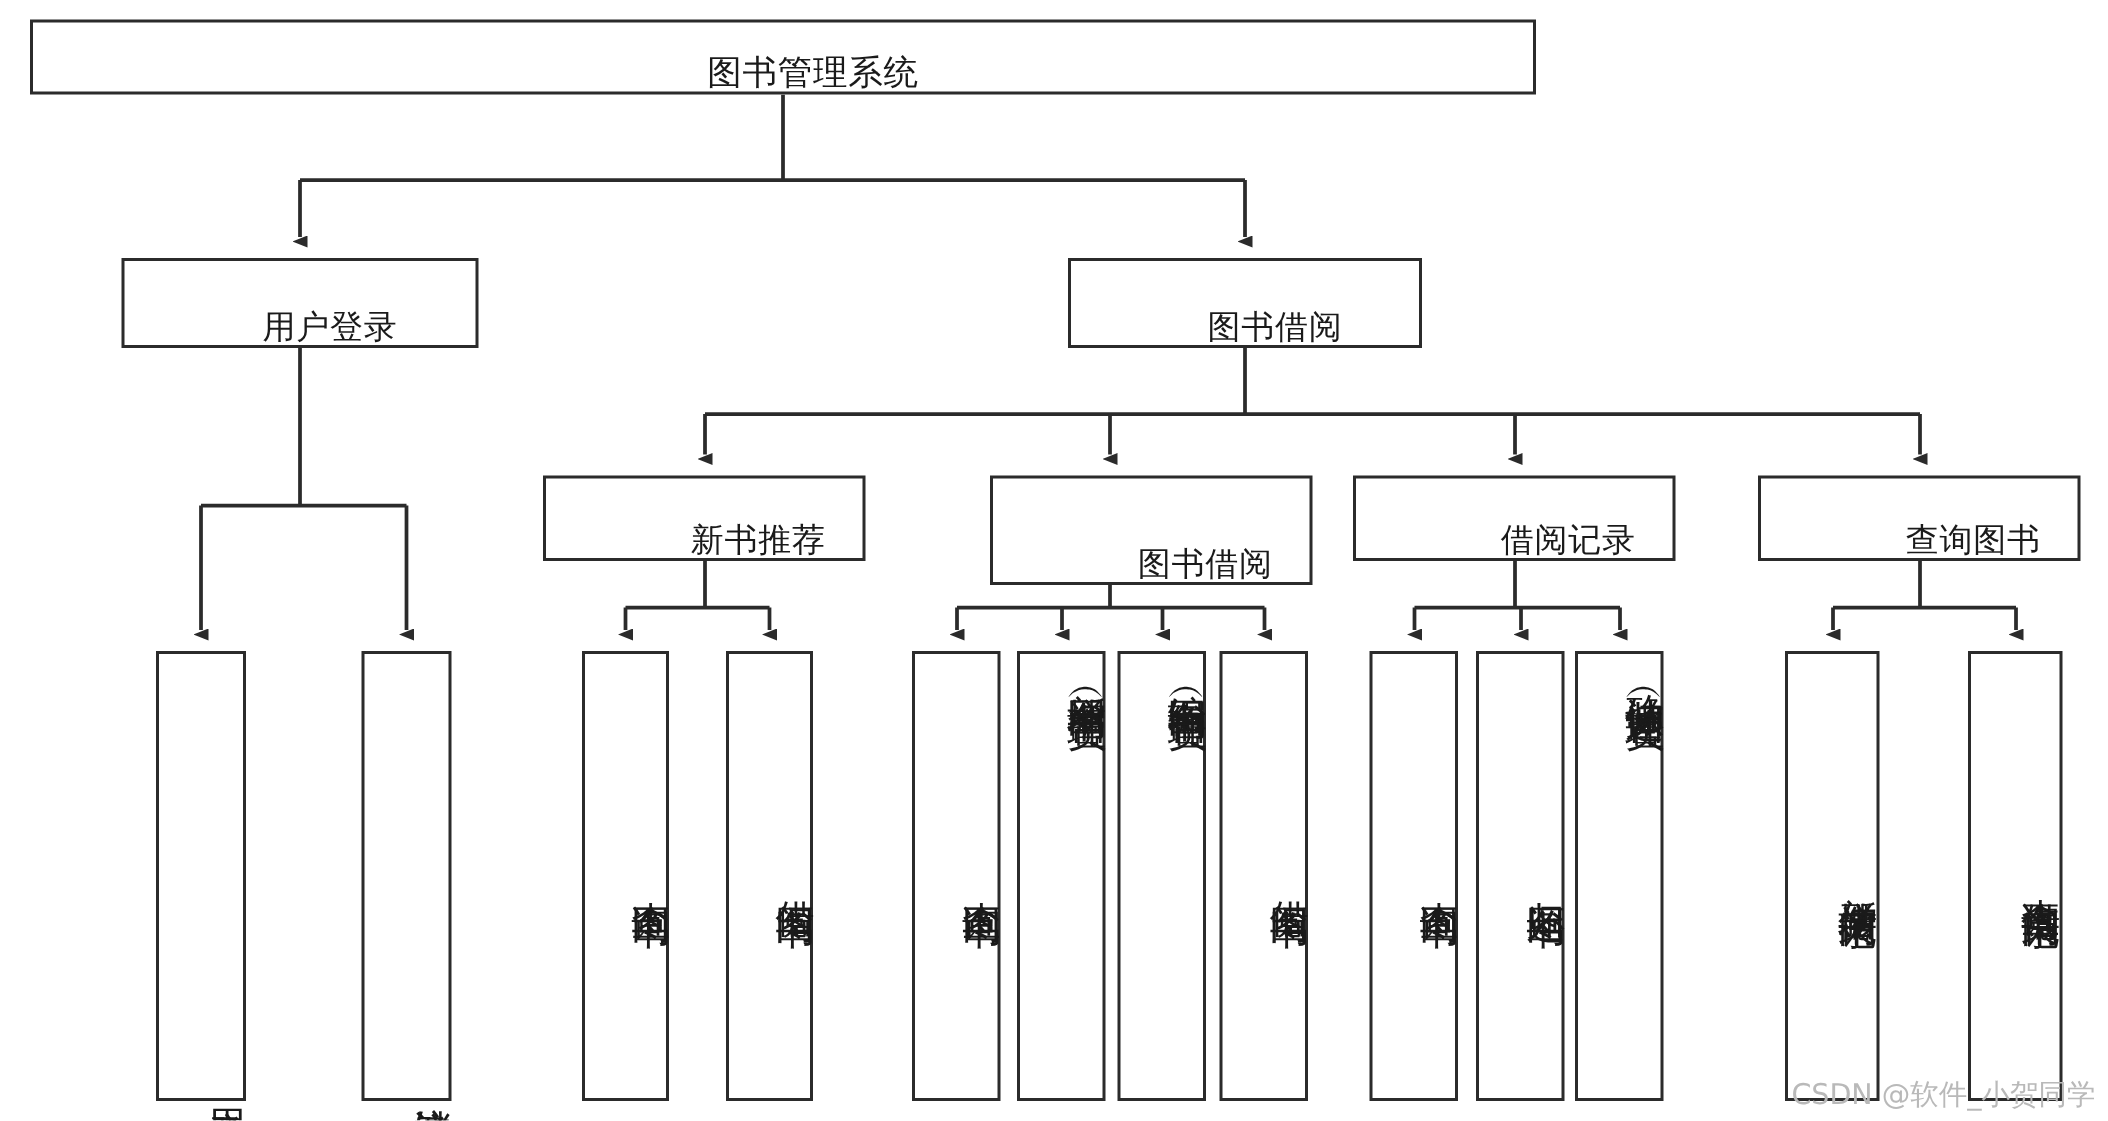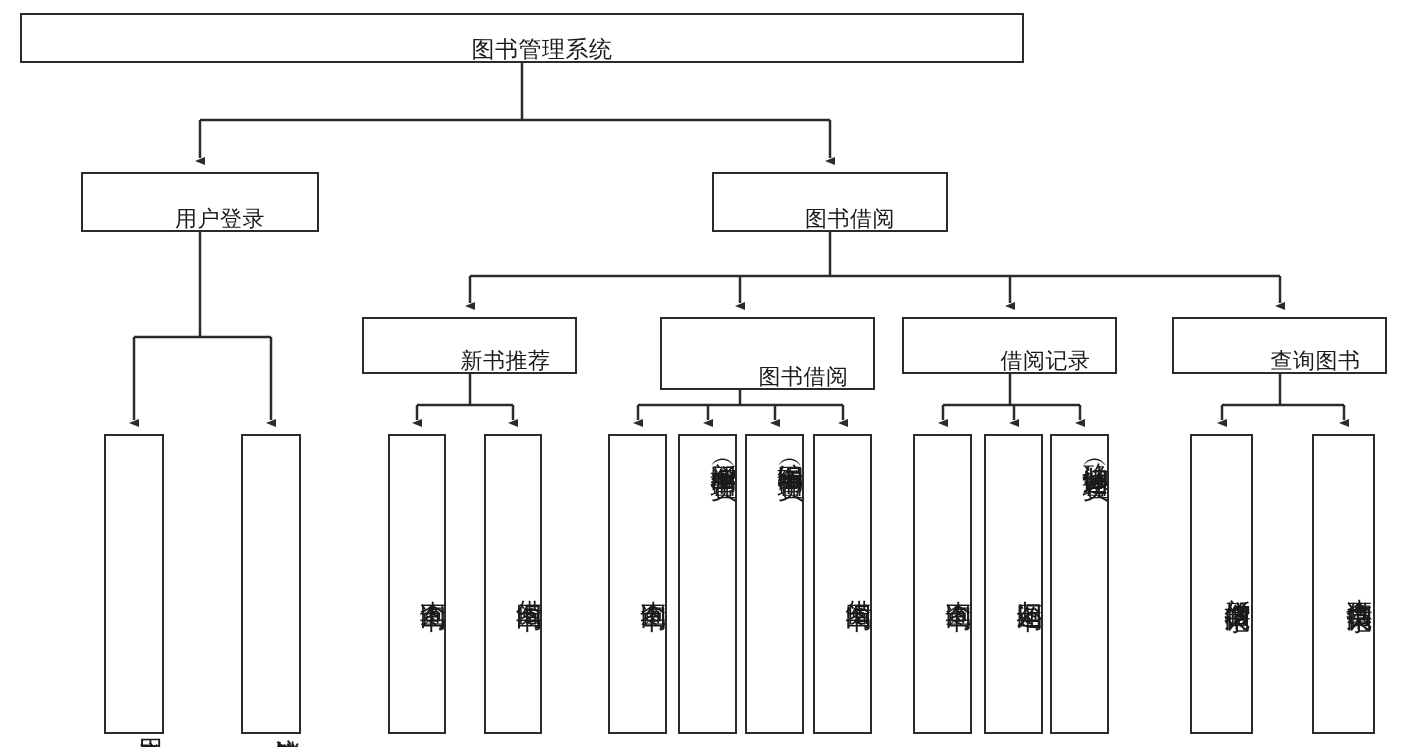--- a/index.html
+++ b/index.html
@@ -181,13 +181,14 @@
         <span class="label">确认归还（管理员）</span>
       </div>
       <div class="node lvl2 leaf" style="left: 1190px; top: 434px; width: 63px; height: 300px;">
         <span class="label">新增借阅记录</span>
       </div>
       <div class="node lvl2 leaf" style="left: 1312px; top: 434px; width: 63px; height: 300px;">
         <span class="label">查询借阅记录</span>
       </div>
     </div>
 
+  <div id="watermark">CSDN @软件_小贺同学</div>
 </div>
 
 </body></html>

